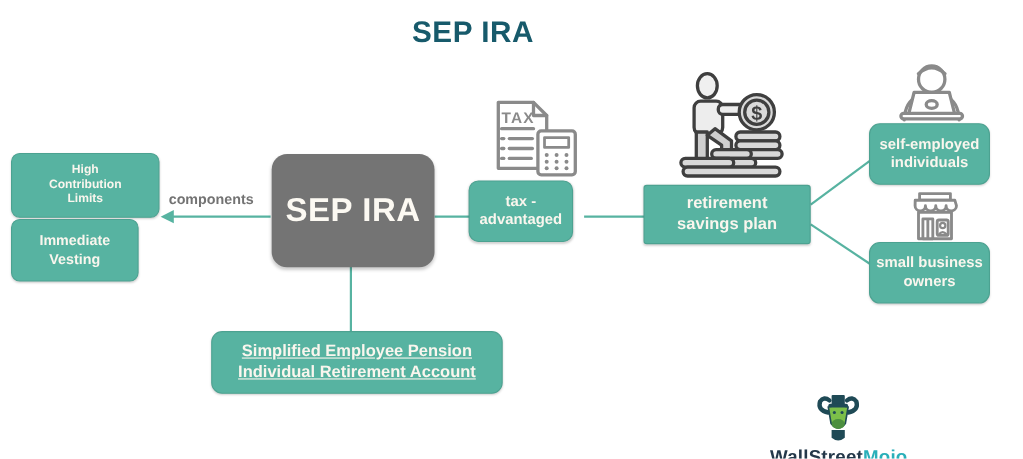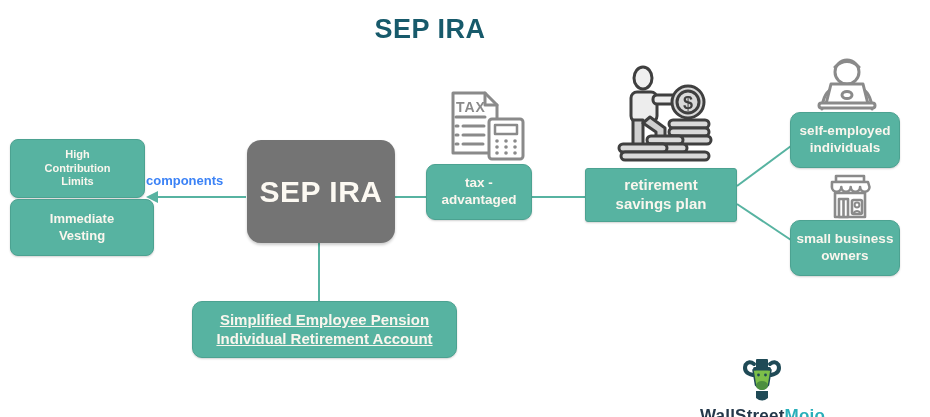--- a/index.html
+++ b/index.html
@@ -13,35 +13,35 @@
     font-size:27px;font-weight:bold;color:#175A6B;letter-spacing:.5px;
   }
   .tealbox{
     background:#57B3A1;border:1px solid #4CA291;color:#FAF6EE;
     font-weight:bold;text-align:center;white-space:pre-line;
     display:flex;align-items:center;justify-content:center;
     line-height:1.25;box-shadow:0 1px 2px rgba(0,0,0,.18);
     box-sizing:border-box;
   }
   #box-high{left:10px;top:139px;width:135px;height:59px;border-radius:8px;font-size:11px;}
-  #box-vesting{left:10px;top:199px;width:144px;height:57px;border-radius:8px;font-size:13px;}
-  #box-tax{left:426px;top:164px;width:106px;height:56px;border-radius:9px;font-size:13.5px;}
+  #box-vesting{left:10px;top:199px;width:116px;height:57px;border-radius:8px;font-size:13px;}
+  #box-tax{left:426px;top:164px;width:95px;height:56px;border-radius:9px;font-size:13.5px;}
   #box-retirement{left:585px;top:168px;width:152px;height:54px;border-radius:3px;font-size:15px;}
   #box-self{left:790px;top:112px;width:110px;height:56px;border-radius:10px;font-size:13.5px;}
   #box-small{left:790px;top:220px;width:110px;height:56px;border-radius:10px;font-size:13.5px;}
   #box-definition{left:192px;top:301px;width:265px;height:57px;border-radius:10px;font-size:15px;text-decoration:underline;}
   #box-center{
     left:247px;top:140px;width:148px;height:103px;border-radius:14px;
     background:#747474;color:#FCF9F2;font-weight:bold;font-size:30px;
     display:flex;align-items:center;justify-content:center;letter-spacing:.5px;
     box-shadow:0 2px 3px rgba(0,0,0,.2);
   }
   #components-label{
-    left:146px;top:173px;width:92px;text-align:left;
-    font-size:13px;font-weight:bold;color:#3b82f6;
+    left:146px;top:173px;width:92px;text-align:center;
+    font-size:13px;font-weight:bold;color:#737373;
   }
   #connector-layer{left:0;top:0;}
   #logo{left:700px;top:358px;display:flex;align-items:center;gap:4px;flex-direction:column;}
   #logo-text{font-size:17px;font-weight:bold;letter-spacing:.2px;}
   #logo-text .navy{color:#24384A;}
   #logo-text .teal{color:#29AFB9;}
 </style>
 </head>
 <body>
 

